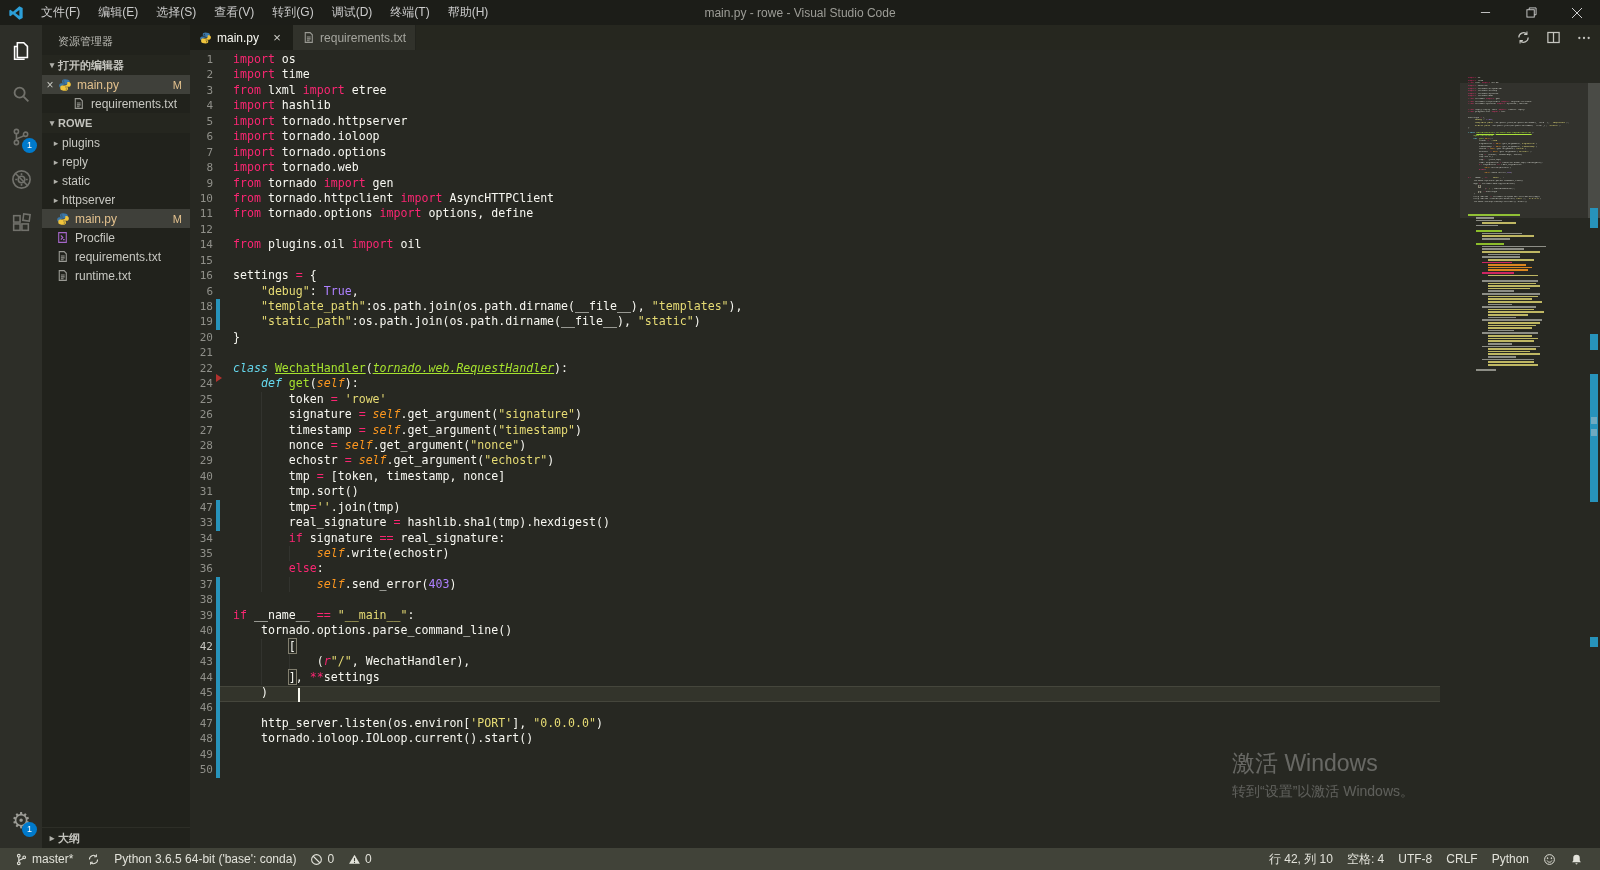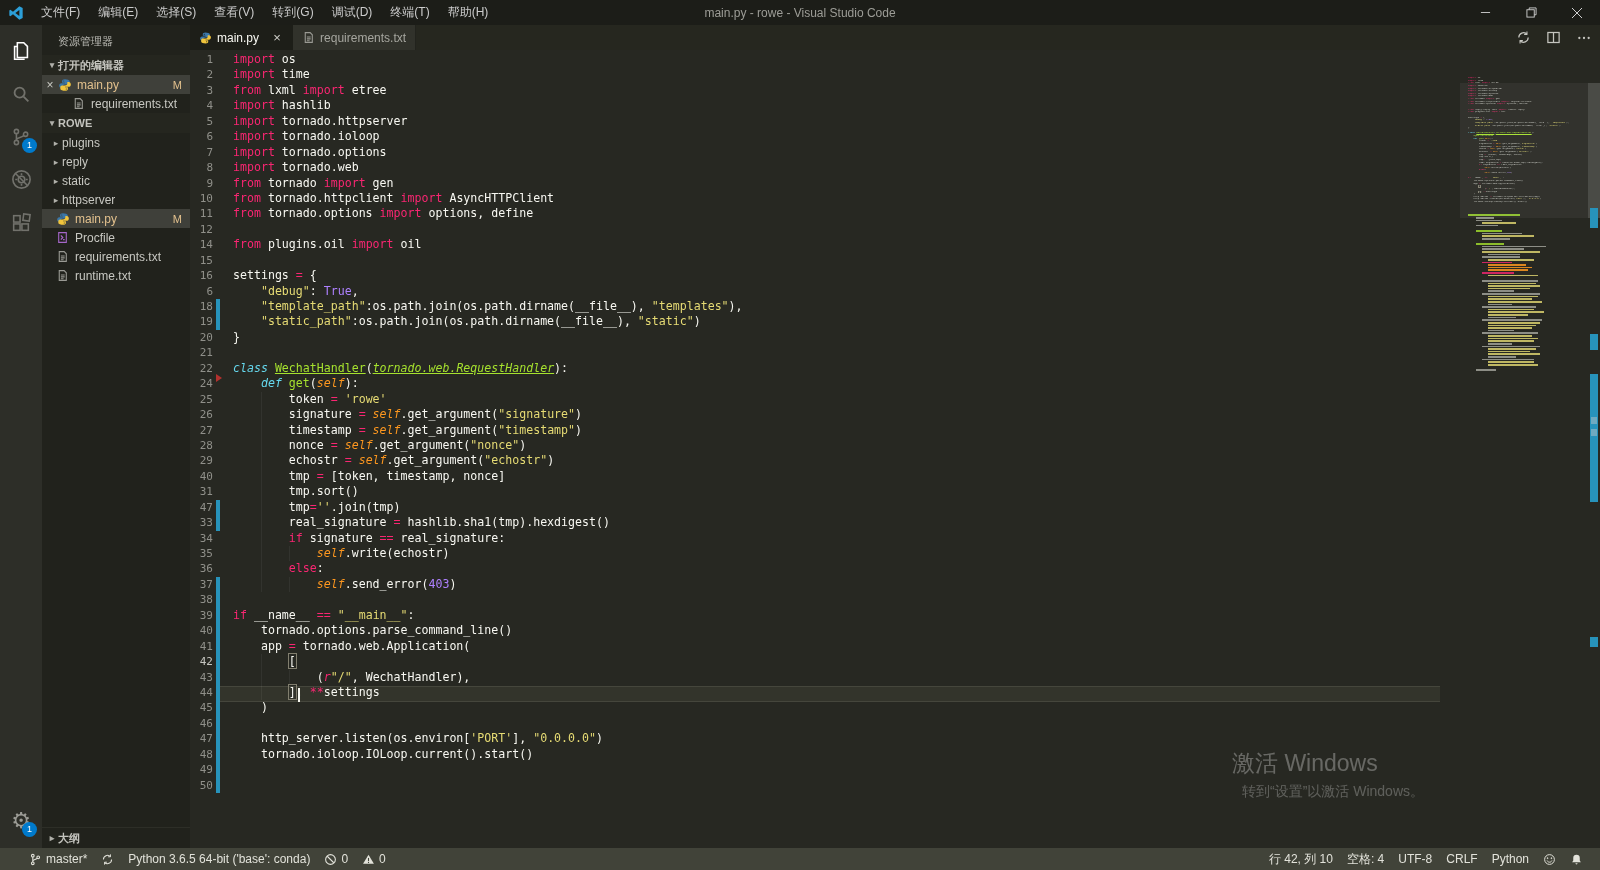--- a/index.html
+++ b/index.html
@@ -85,28 +85,28 @@
   .mm-p { background:rgba(249,38,114,0.8); }
   .mm-viewport { position:absolute; left:1270px; top:33px; width:128px; height:135px; background:rgba(255,255,255,0.05); }
   
   .overview { position:absolute; right:0; top:25px; bottom:0; width:12px; }
   .ov-thumb { position:absolute; left:0; width:12px; background:rgba(190,190,190,0.24); }
   .ov-mark { position:absolute; left:2px; width:8px; background:#2793bb; }
   .ov-gray { position:absolute; left:3px; width:6px; background:rgba(200,200,200,0.45); }
   
   .statusbar { position:absolute; left:0; bottom:0; width:1600px; height:22px; background:#414339;
                color:#e2e2da; font-size:12px; display:flex; align-items:center; }
-  .st-left { display:flex; align-items:center; height:22px; padding-left:8px;margin-left:14px; }
+  .st-left { display:flex; align-items:center; height:22px; padding-left:8px; }
   .st-right { margin-left:auto; display:flex; align-items:center; height:22px; padding-right:10px; }
   .st-item { display:flex; align-items:center; gap:4px; padding:0 7px; height:22px; cursor:pointer; }
   .st-item svg { width:13px; height:13px; }
   
   .watermark { position:absolute; left:1232px; top:748px; color:rgba(255,255,255,0.30); pointer-events:none; }
   .wm1 { font-size:23px; }
-  .wm2 { font-size:14px; margin-top:4px; color:rgba(255,255,255,0.26);margin-left:10px; }
+  .wm2 { font-size:14px; margin-top:4px; color:rgba(255,255,255,0.26); }
 </style>
 </head>
 <body>
 
 <div class="titlebar">
   <svg class="tb-logo" viewBox="0 0 24 24">
     <path fill="#2c9fd8" d="M17 2 L22 4.5 V19.5 L17 22 L7.5 13.8 L3.5 16.8 L2 15.8 V8.2 L3.5 7.2 L7.5 10.2 Z M17 7.5 L11 12 L17 16.5 Z"></path>
   </svg>
   <div class="menus" id="menubar" style="display: flex;">
       <div class="menu-item">文件(F)</div>
@@ -529,25 +529,20 @@
           </div>
           <div class="cl">
             <span class="ln">39</span>
             <span class="gm mod"></span>
             <span class="ct"><span class="k">if</span><span> __name__ </span><span class="k">==</span><span> </span><span class="s">"__main__"</span><span>:</span></span>
           </div>
           <div class="cl">
             <span class="ln">40</span>
             <span class="gm mod"></span>
             <span class="ct"><span>    tornado.options.parse_command_line()</span></span>
-          </div>
-          <div class="cl">
-            <span class="ln">41</span>
-            <span class="gm mod"></span>
-            <span class="ct"><span>    app </span><span class="k">=</span><span> tornado.web.Application(</span></span>
           </div>
           <div class="cl">
             <span class="ln cur">42</span>
             <span class="gm mod"></span>
             <div class="gd" style="left: 70.92px;"></div>
             <span class="ct"><span>        </span><span class="bm">[</span></span>
           </div>
           <div class="cl">
             <span class="ln">43</span>
             <span class="gm mod"></span>

